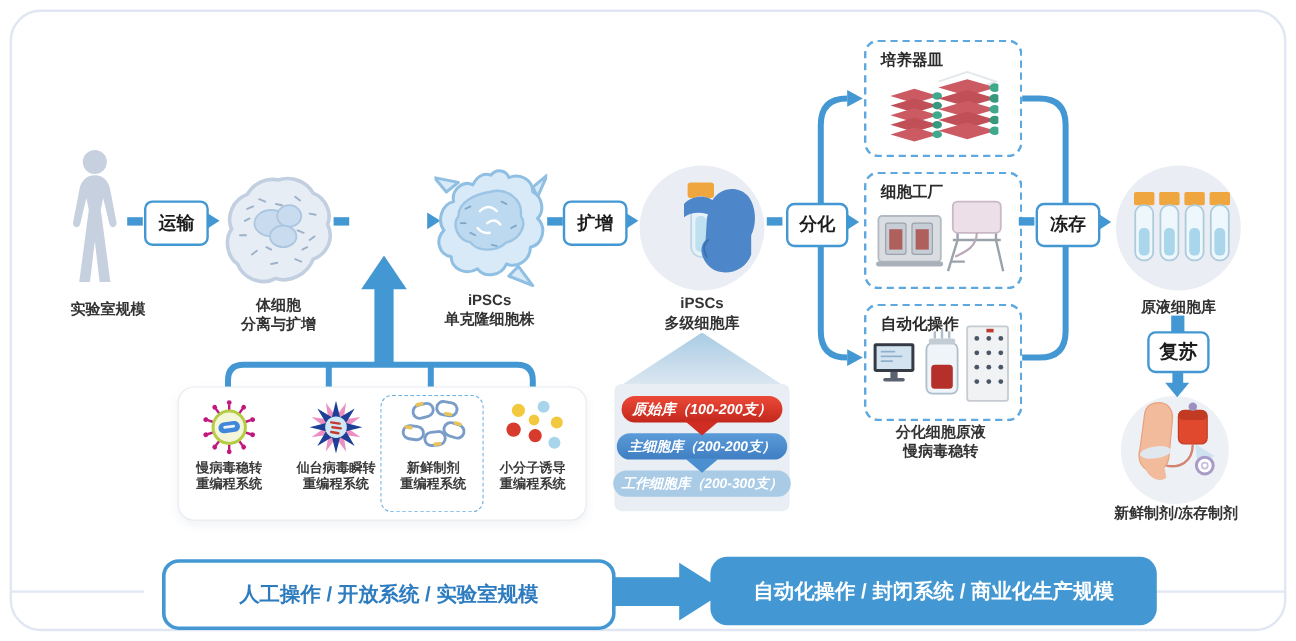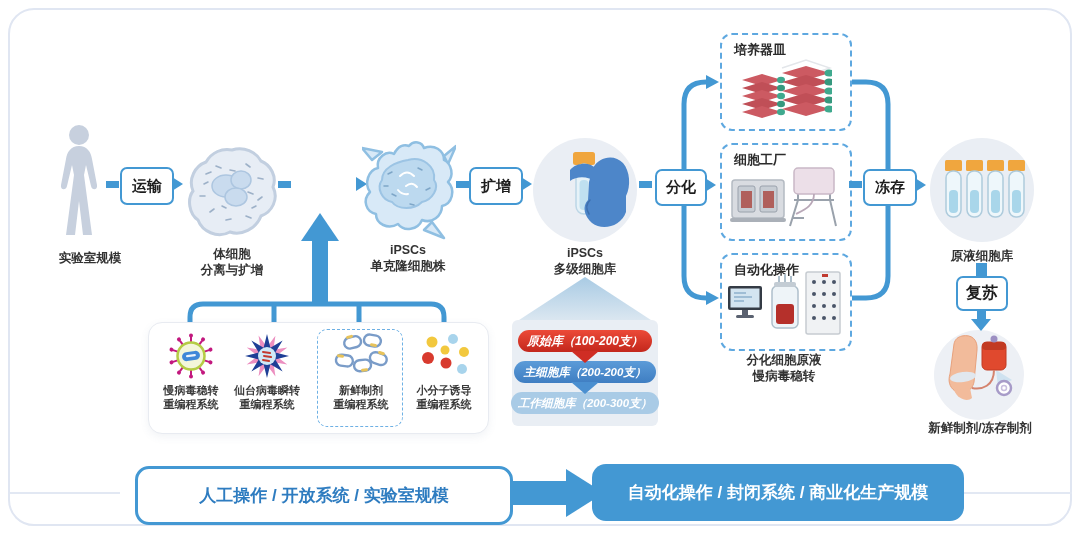--- a/index.html
+++ b/index.html
@@ -344,21 +344,21 @@
         <circle cx="24" cy="25" r="13.5" fill="#f4f6da" stroke="#b5cc45" stroke-width="2.5"></circle>
         <rect x="15" y="20.5" width="18" height="9" rx="4.5" fill="#3f87d8" transform="rotate(-8 24 25)"></rect>
         <rect x="19" y="23.5" width="10" height="2.2" rx="1.1" fill="#ffffff" opacity="0.9" transform="rotate(-8 24 25)"></rect>
       </svg>
       <div class="syslbl">
         <div>慢病毒稳转</div>
         <div>重编程系统</div>
       </div>
     </div>
 
-    <div class="sysitem" style="left:76px;">
+    <div class="sysitem" style="left:89px;">
       <svg class="sysicon" width="48" height="50" viewBox="0 0 48 50">
         <polygon fill="#ec8fc0" transform="rotate(22.5 24 25)" points="24,3 27.4,16.7 39.6,9.4 32.3,21.6 46,25 32.3,28.4 39.6,40.6 27.4,33.3 24,47 20.6,33.3 8.4,40.6 15.7,28.4 2,25 15.7,21.6 8.4,9.4 20.6,16.7"></polygon>
         <polygon fill="#1e3f96" points="24,3 27.4,16.7 39.6,9.4 32.3,21.6 46,25 32.3,28.4 39.6,40.6 27.4,33.3 24,47 20.6,33.3 8.4,40.6 15.7,28.4 2,25 15.7,21.6 8.4,9.4 20.6,16.7"></polygon>
         <circle cx="24" cy="25" r="9" fill="#cfe8f6"></circle>
         <path d="M20 21 l7 1 M21 25 l7 1 M20 29 l6 1" stroke="#c43a2e" stroke-width="2" stroke-linecap="round"></path>
       </svg>
       <div class="syslbl">
         <div>仙台病毒瞬转</div>
         <div>重编程系统</div>
 

